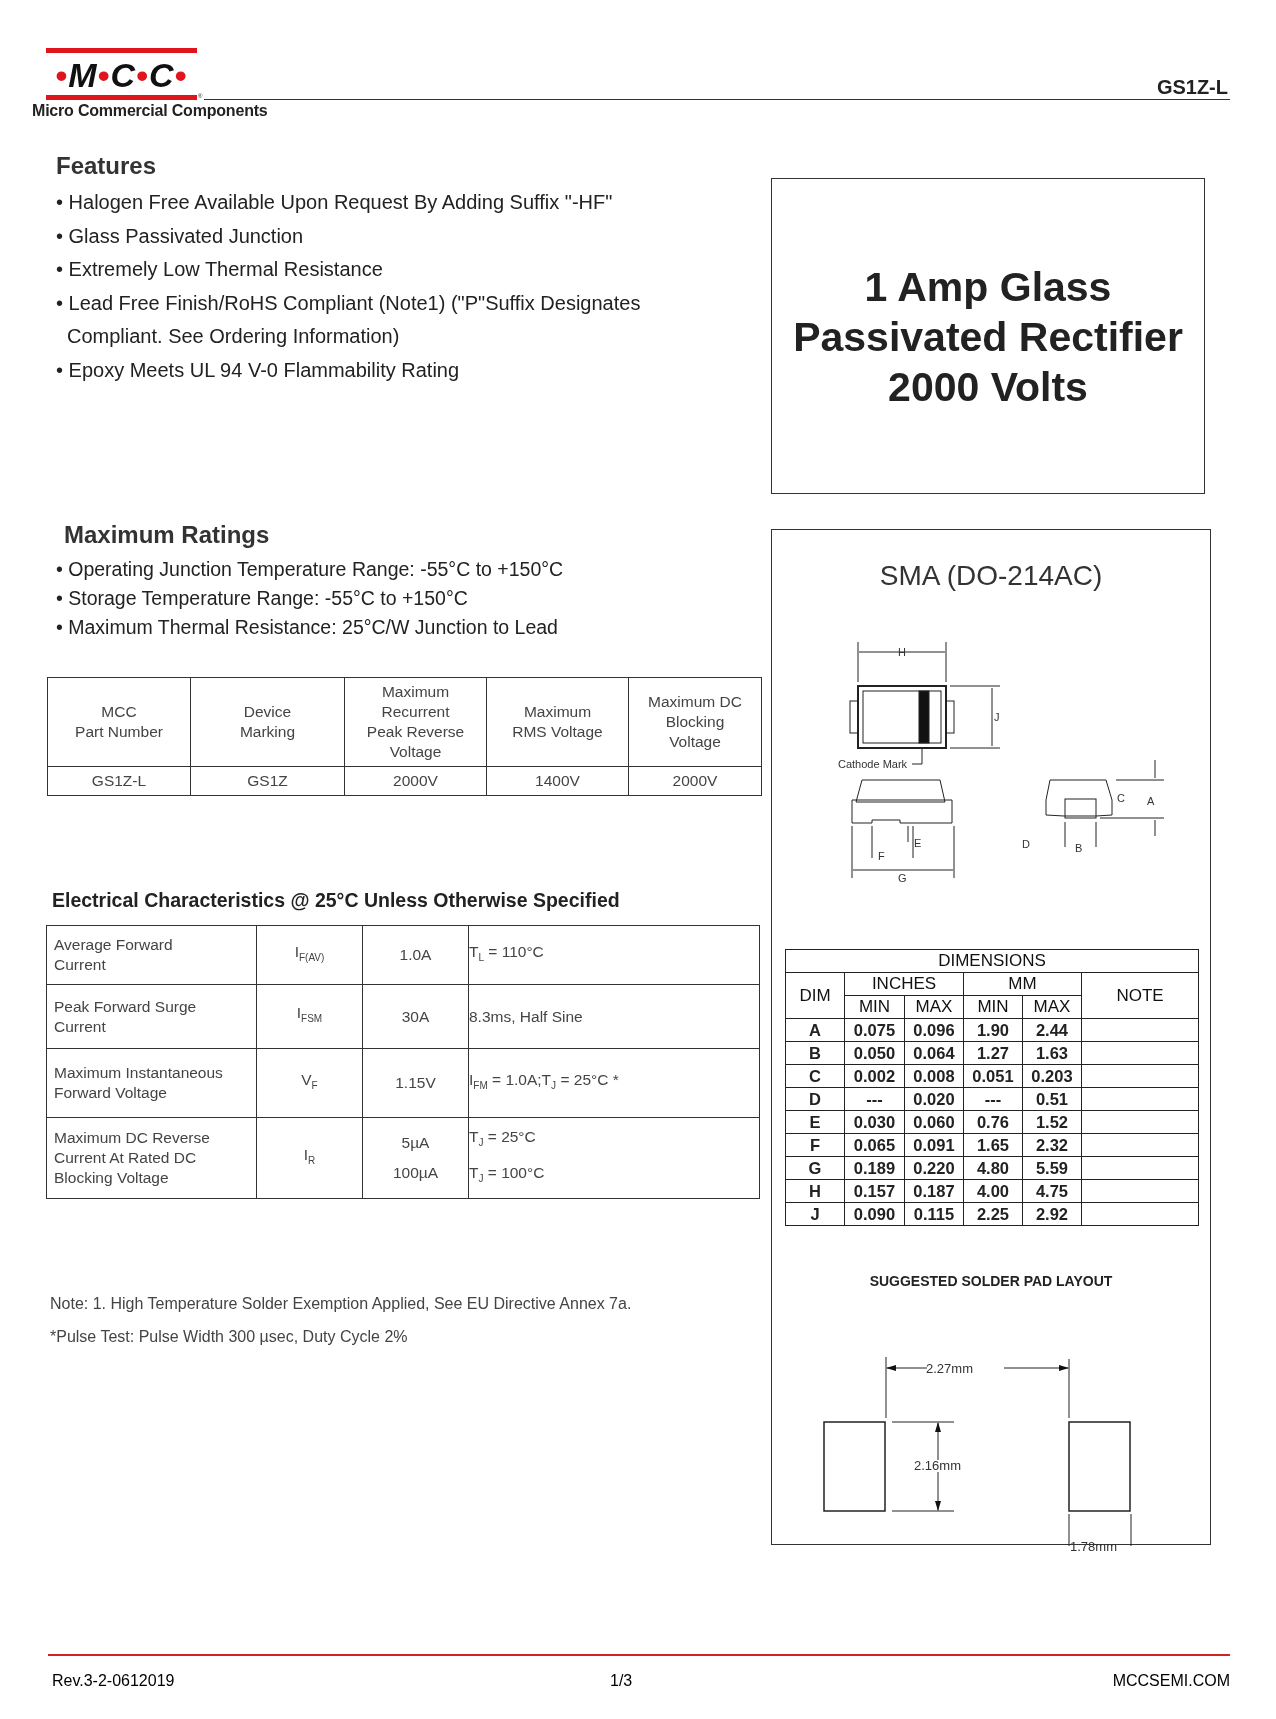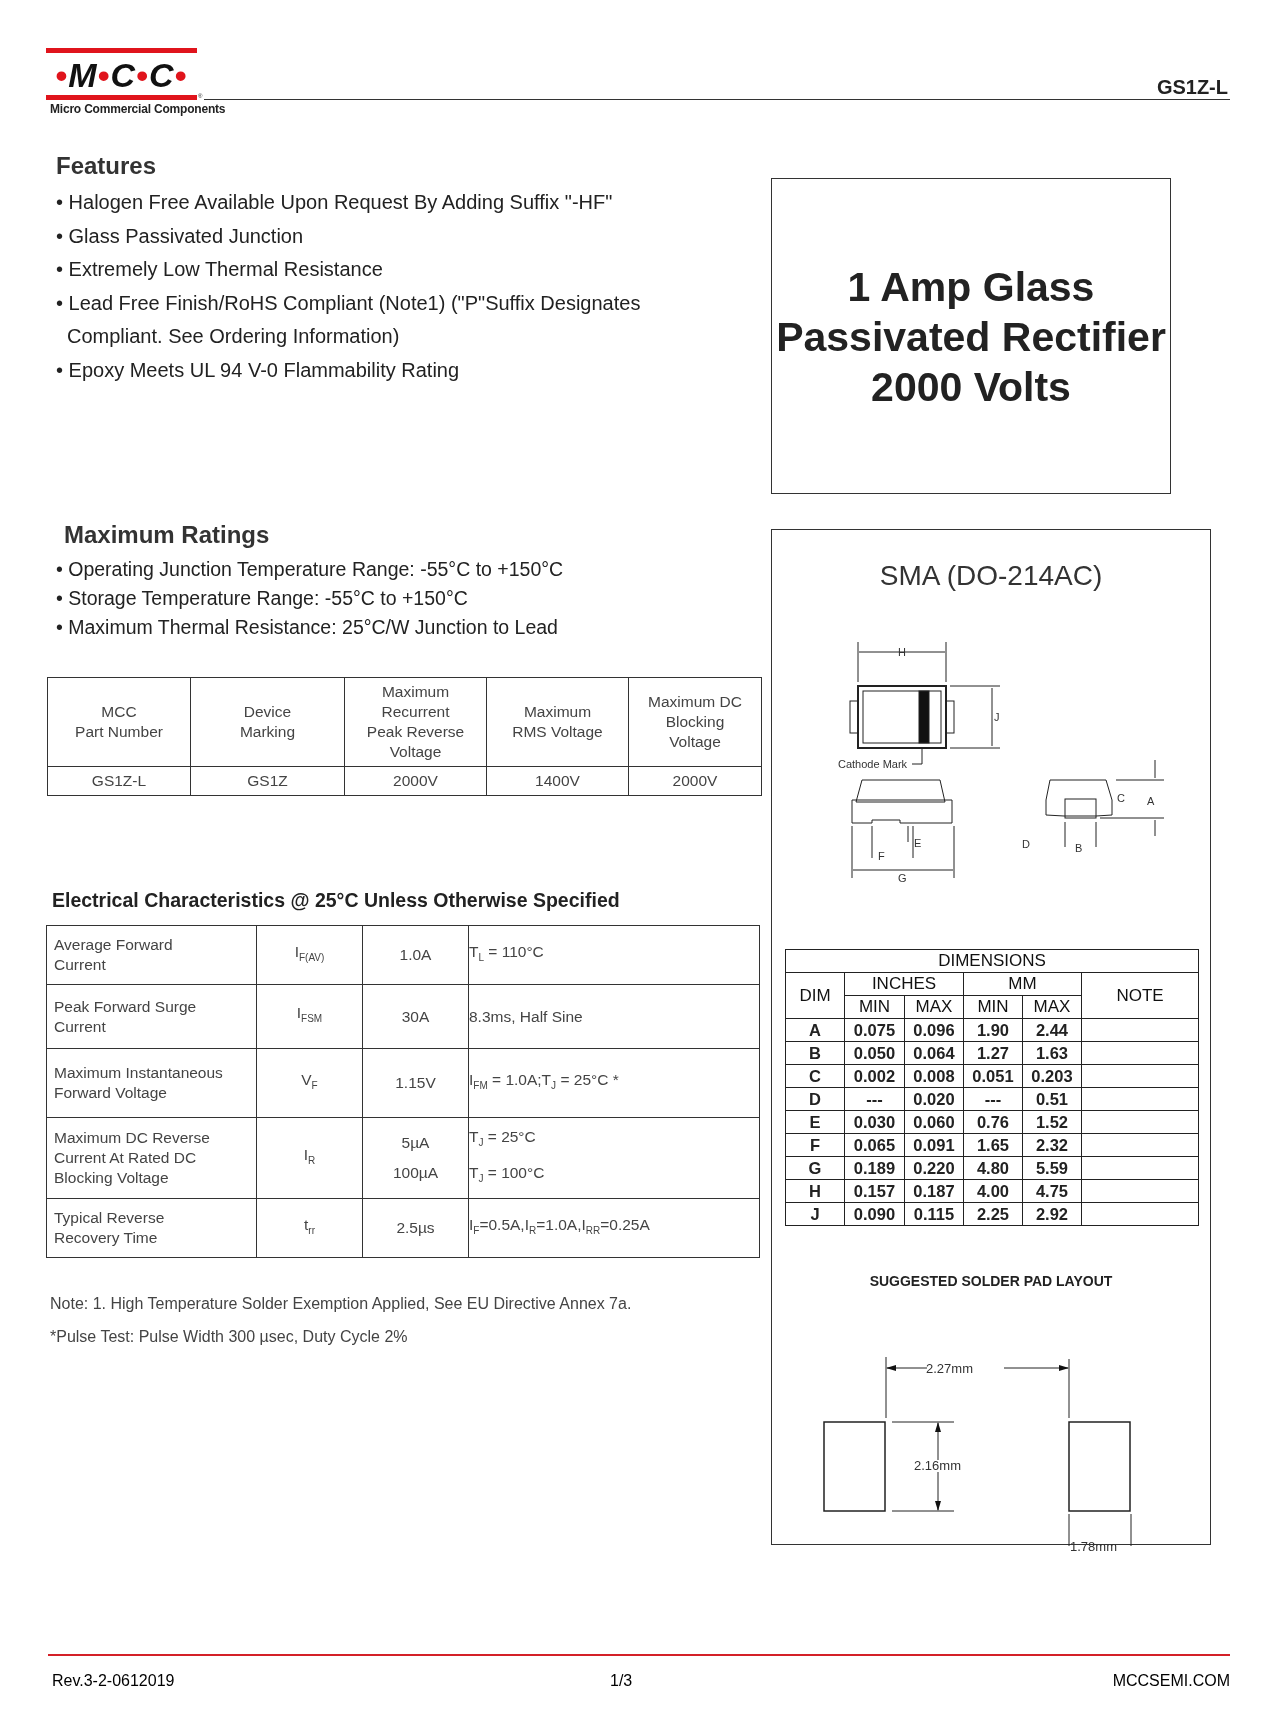--- a/index.html
+++ b/index.html
@@ -1,30 +1,30 @@
 <!DOCTYPE html>
 <html><head>
 <meta charset="utf-8">
 <style>
 *{box-sizing:border-box;margin:0;padding:0}
 body{width:1276px;height:1719px;background:#fff;position:relative;font-family:"Liberation Sans",sans-serif;color:#222;overflow:hidden}
 .abs{position:absolute}
 .logo-bar{position:absolute;left:46px;width:151px;height:5px;background:#e0141c}
 .logo-text{position:absolute;left:46px;top:58px;width:151px;text-align:center;font-size:34px;font-weight:bold;font-style:italic;color:#111;letter-spacing:1px;line-height:34px}
 .logo-text .dot{color:#e0141c;font-style:normal}
-.logo-sub{position:absolute;left:50px;top:102px;font-size:12px;font-weight:bold;color:#222;letter-spacing:-0.2px}
+.logo-sub{position:absolute;left:32px;top:102px;font-size:16px;font-weight:bold;color:#222;letter-spacing:-0.2px}
 .reg{position:absolute;left:198px;top:93px;font-size:6px}
 .hline{position:absolute;left:204px;top:99px;width:1026px;height:1px;background:#333}
 .part{position:absolute;right:48px;top:76px;font-size:20px;font-weight:bold;color:#222}
 h2{position:absolute;font-size:24px;font-weight:bold;color:#333}
 .blist{position:absolute;font-size:20px;color:#222;list-style:none}
 .blist li{line-height:33.5px;white-space:nowrap}
 .blist li.cont{padding-left:11px}
 .box{position:absolute;border:1px solid #333}
-.title-box{left:771px;top:178px;width:400px;height:316px}
+.title-box{left:771px;top:178px;width:434px;height:316px}
 .title-box div{text-align:center;font-size:41px;font-weight:bold;color:#222;line-height:50px}
 .pkg-box{left:771px;top:529px;width:440px;height:1016px}
 table{border-collapse:collapse}
 .mr td{border:1px solid #333;text-align:center;font-size:15.5px;color:#444;vertical-align:middle;line-height:20px}
 .ec td{border:1px solid #333;font-size:15.5px;color:#444;vertical-align:middle;line-height:20px}
 .ec td.c{text-align:center}
 .ec td.l{padding-left:7px}
 .ec td.r{}
 sub{font-size:10px}
 .dim td{border:1px solid #222;text-align:center;font-size:16.5px;font-weight:bold;color:#222;line-height:22px;height:23px}
@@ -111,26 +111,20 @@
     <td class="l"><span>Maximum Instantaneous</span><br><span>Forward Voltage</span></td>
     <td class="c"><span>V</span><sub>F</sub></td>
     <td class="c">1.15V</td>
     <td class="r">I<sub>FM</sub> = 1.0A;T<sub>J</sub> = 25°C *</td>
   </tr>
   <tr style="height:81px">
     <td class="l"><span>Maximum DC Reverse</span><br><span>Current At Rated DC</span><br><span>Blocking Voltage</span></td>
     <td class="c"><span>I</span><sub>R</sub></td>
     <td class="c" style="line-height:30px"><span>5µA</span><br><span>100µA</span></td>
     <td class="r" style="line-height:30px">T<sub>J</sub> = 25°C<br>T<sub>J</sub> = 100°C</td>
-  </tr>
-  <tr style="height:59px">
-    <td class="l"><span>Typical Reverse</span><br><span>Recovery Time</span></td>
-    <td class="c"><span>t</span><sub>rr</sub></td>
-    <td class="c">2.5µs</td>
-    <td class="r">I<sub>F</sub>=0.5A,I<sub>R</sub>=1.0A,I<sub>RR</sub>=0.25A</td>
   </tr>
 </tbody>
   </table>
 
 <div class="note-txt" style="left:50px;top:1328px">*Pulse Test: Pulse Width 300 µsec, Duty Cycle 2%</div>
 <div class="note-txt" style="left:50px;top:1295px">Note: 1. High Temperature Solder Exemption Applied, See EU Directive Annex 7a.</div>
 
 <div class="box pkg-box">
   <div class="abs" style="left:0;width:100%;top:30px;text-align:center;font-size:28px;color:#333">SMA (DO-214AC)</div>
 

